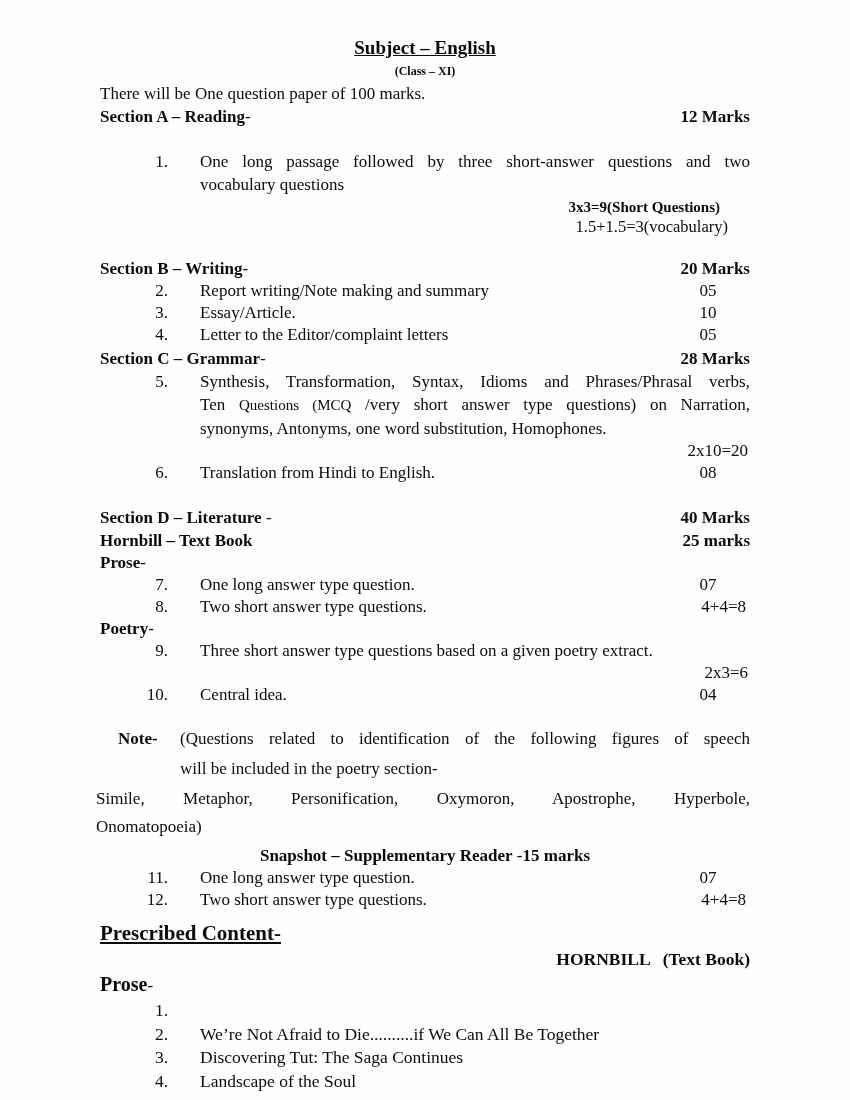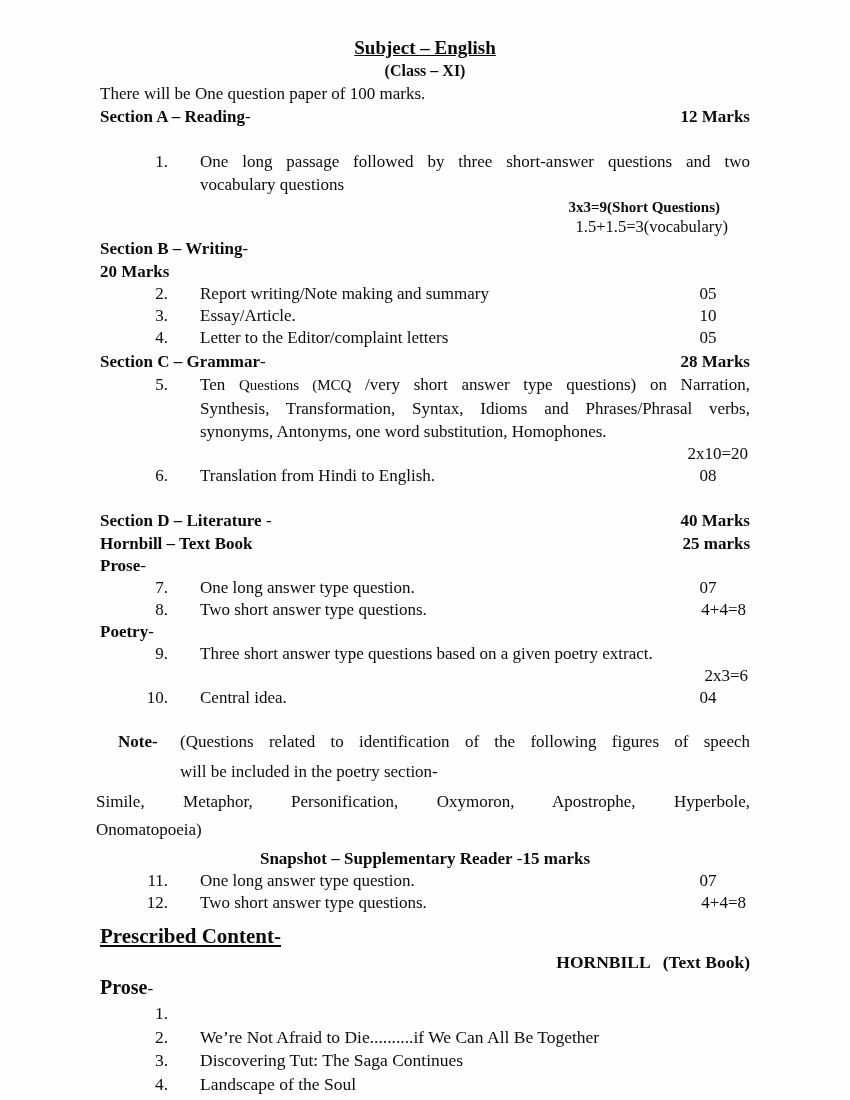--- a/index.html
+++ b/index.html
@@ -5,21 +5,21 @@
   html,body{margin:0;padding:0;background:#e8e8e8;}
   .page{
     width:850px;height:1100px;background:#fefefe;position:relative;
     font-family:"Liberation Serif","DejaVu Serif",serif;color:#0b0b0b;
     margin:0 auto;overflow:hidden;
   }
   .content{position:absolute;left:100px;top:36px;width:650px;}
 
   .doc-title{text-align:center;font-weight:bold;font-size:19px;line-height:24px;}
   .doc-title .u{text-decoration:underline;}
-  .doc-subtitle{text-align:center;font-weight:bold;font-size:16px;line-height:22px;}
+  .doc-subtitle{text-align:center;font-weight:bold;font-size:12px;line-height:22px;}
   .intro{font-size:17px;line-height:22px;margin-top:1px;}
 
   .sec-row{display:flex;justify-content:space-between;font-weight:bold;font-size:17px;line-height:23px;}
   .sec-row .sfx{font-weight:normal;}
   .sec-marks{flex:none;}
 
   .item-row{display:flex;font-size:17px;line-height:22px;}
   .para-row{display:flex;font-size:17px;line-height:23px;}
   .item-num{width:100px;padding-right:32px;text-align:right;box-sizing:border-box;flex:none;}
   .item-text{flex:1;}
@@ -78,21 +78,21 @@
     <div class="para-row" style="margin-top:22px;">
       <span class="item-num">1.</span>
       <span class="para-body">
         <div class="just">One long passage followed by three short-answer questions and two</div>
         <div>vocabulary questions</div>
       </span>
     </div>
     <div class="mn mn1">3x3=9(Short Questions)</div>
     <div class="mn mn2">1.5+1.5=3(vocabulary)</div>
 
-    <div class="sec-row" style="margin-top:0;flex-direction:column;">
+    <div class="sec-row" style="margin-top:20px;">
       <span><span>Section B – Writing</span><span class="sfx">-</span></span>
       <span class="sec-marks">20 Marks</span>
     </div>
     <div class="item-row">
       <span class="item-num">2.</span>
       <span class="item-text">Report writing/Note making and summary</span>
       <span class="item-marks">05</span>
     </div>
     <div class="item-row">
       <span class="item-num">3.</span>
@@ -105,22 +105,22 @@
       <span class="item-marks">05</span>
     </div>
 
     <div class="sec-row" style="margin-top:1px;gap:18px;">
       <span><span>Section C – Grammar</span><span class="sfx">-</span></span>
       <span class="sec-marks">28 Marks</span>
     </div>
     <div class="para-row">
       <span class="item-num">5.</span>
       <span class="para-body">
+        <div class="just">Synthesis, Transformation, Syntax, Idioms and Phrases/Phrasal verbs,</div>
         <div class="just"><span>Ten</span> <span class="alt-font">Questions (MCQ</span> <span>/very short answer type questions) on Narration,</span></div>
-        <div class="just">Synthesis, Transformation, Syntax, Idioms and Phrases/Phrasal verbs,</div>
         <div>synonyms, Antonyms, one word substitution, Homophones.</div>
       </span>
     </div>
     <div class="marks-line">2x10=20</div>
     <div class="item-row">
       <span class="item-num">6.</span>
       <span class="item-text">Translation from Hindi to English.</span>
       <span class="item-marks">08</span>
     </div>
 

